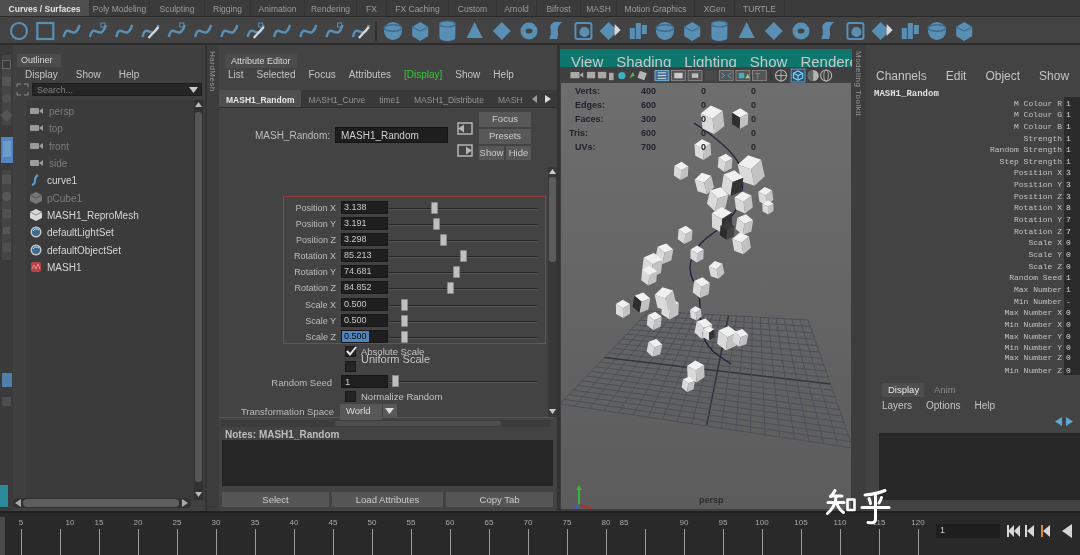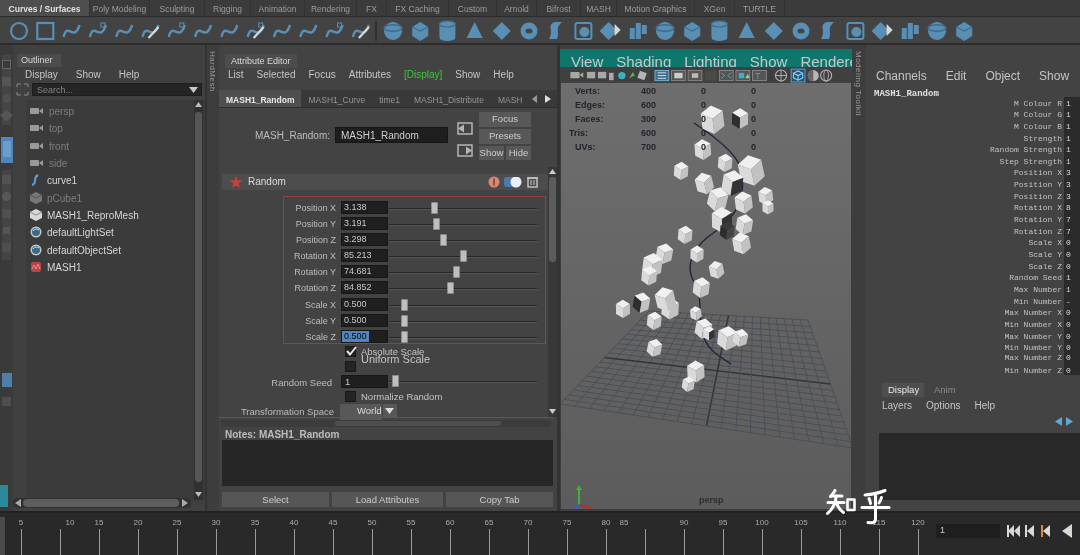--- a/index.html
+++ b/index.html
@@ -317,40 +317,20 @@
       <rect x="3" y="2" width="14" height="11" fill="none" stroke="#b5b5b5" stroke-width="1.5"></rect>
       <polygon points="3,7.5 9,3.5 9,11.5" fill="#b5b5b5"></polygon>
       <rect x="3" y="24" width="14" height="11" fill="none" stroke="#b5b5b5" stroke-width="1.5"></rect>
       <polygon points="17,29.5 11,25.5 11,33.5" fill="#b5b5b5"></polygon>
     </svg>
   <div class="abs" style="left:260px;top:67px;width:52px;height:15px;background:#585858;color:#ccc;font-size:9.5px;text-align:center;padding-top:1px">Focus</div>
   <div class="abs" style="left:260px;top:84px;width:52px;height:15px;background:#585858;color:#ccc;font-size:9.5px;text-align:center;padding-top:1px">Presets</div>
   <div class="abs" style="left:260px;top:101px;width:25px;height:14px;background:#585858;color:#ccc;font-size:9.5px;text-align:center;padding-top:1px">Show</div>
   <div class="abs" style="left:287px;top:101px;width:25px;height:14px;background:#585858;color:#ccc;font-size:9.5px;text-align:center;padding-top:1px">Hide</div>
 
-  <div id="rndhead">
-    <svg width="12" height="12" style="position:absolute;left:8px;top:2px">
-        <path d="M6,0 L7.5,4 L12,4.5 L8.5,7.5 L10,12 L6,9.5 L2,12 L3.5,7.5 L0,4.5 L4.5,4 Z" fill="#c4413e"></path>
-      </svg>
-    <span style="position:absolute;left:26px;top:2px;font-size:10px;color:#dcdcdc">Random</span>
-    <svg width="12" height="12" style="position:absolute;right:48px;top:2px">
-        <circle cx="6" cy="6" r="5.5" fill="#d98873"></circle>
-        <line x1="6" y1="2.5" x2="6" y2="9.5" stroke="#833" stroke-width="1.5"></line>
-      </svg>
-    <svg width="18" height="11" style="position:absolute;right:26px;top:3px">
-        <rect x="0" y="0" width="13" height="10" rx="3" fill="#4a7bac"></rect>
-        <circle cx="12" cy="5" r="5.5" fill="#e8f0f8"></circle>
-      </svg>
-    <svg width="11" height="13" style="position:absolute;right:10px;top:1px">
-        <rect x="1" y="3" width="9" height="9" fill="none" stroke="#c8c8c8" stroke-width="1.4"></rect>
-        <line x1="4" y1="5" x2="4" y2="10" stroke="#c8c8c8"></line>
-        <line x1="7" y1="5" x2="7" y2="10" stroke="#c8c8c8"></line>
-        <line x1="0" y1="3" x2="11" y2="3" stroke="#c8c8c8" stroke-width="1.4"></line>
-      </svg>
-  </div>
 
   <div class="abs" style="left:64px;top:151px;width:263px;height:148px;border:1px solid #94403c"></div>
   <div style="position:absolute;left:0;top:0">
       <div class="srow" style="top:156px">
 <div class="slab">Position X</div>
         <div class="sfield">
           <span>3.138</span>
         </div>
 <div class="strack"></div>
         <div class="shandle" style="left:212px"></div>
@@ -429,21 +409,21 @@
   <div class="abs" style="left:126px;top:316px;width:11px;height:11px;background:#242424;border:1px solid #191919"></div>
   <div class="abs" style="left:142px;top:308px;font-size:11px;color:#c4c4c4">Uniform Scale</div>
 
   <div class="abs" style="right:225px;top:332px;font-size:9.5px;color:#bdbdbd">Random Seed</div>
   <div class="abs" style="left:122px;top:330px;width:47px;height:13px;background:#1f1f1f;border:1px solid #171717;color:#c8c8c8;font-size:9.5px;padding:0 3px">1</div>
   <div class="abs" style="left:170px;top:336px;width:148px;height:2px;background:#262626;border-bottom:1px solid #555"></div>
   <div class="abs" style="left:173px;top:330px;width:7px;height:12px;background:#bfbfbf;border:1px solid #8a8a8a"></div>
   <div class="abs" style="left:126px;top:346px;width:11px;height:11px;background:#242424;border:1px solid #191919"></div>
   <div class="abs" style="left:142px;top:346px;font-size:9.5px;color:#c4c4c4">Normalize Random</div>
   <div class="abs" style="right:223px;top:361px;font-size:9.5px;color:#bdbdbd">Transformation Space</div>
-  <div class="abs" style="left:121px;top:359px;width:42px;height:19px;background:#585858;color:#ddd;font-size:9.5px;padding:1px 17px">World</div>
+  <div class="abs" style="left:121px;top:359px;width:42px;height:19px;background:#585858;color:#ddd;font-size:9.5px;padding:1px 6px">World</div>
   <div class="abs" style="left:164px;top:359px;width:14px;height:14px;background:#585858"><svg width="9" height="6" style="margin:4px 2px">
         <polygon points="0,0 9,0 4.5,6" fill="#ddd"></polygon>
       </svg></div>
 
   <div class="abs" style="left:0px;top:372px;width:334px;height:1px;background:#585858"></div>
   <div class="abs" style="left:2px;top:375px;width:330px;height:7px;background:#3c3c3c"></div>
   <div class="abs" style="left:116px;top:376px;width:166px;height:5px;background:#4e4e4e;border-radius:2px"></div>
 
   <div class="abs" style="left:6px;top:384px;font-size:10px;font-weight:bold;color:#bdbdbd">Notes: MASH1_Random</div>
   <div class="abs" style="left:3px;top:395px;width:331px;height:46px;background:#262626"></div>

